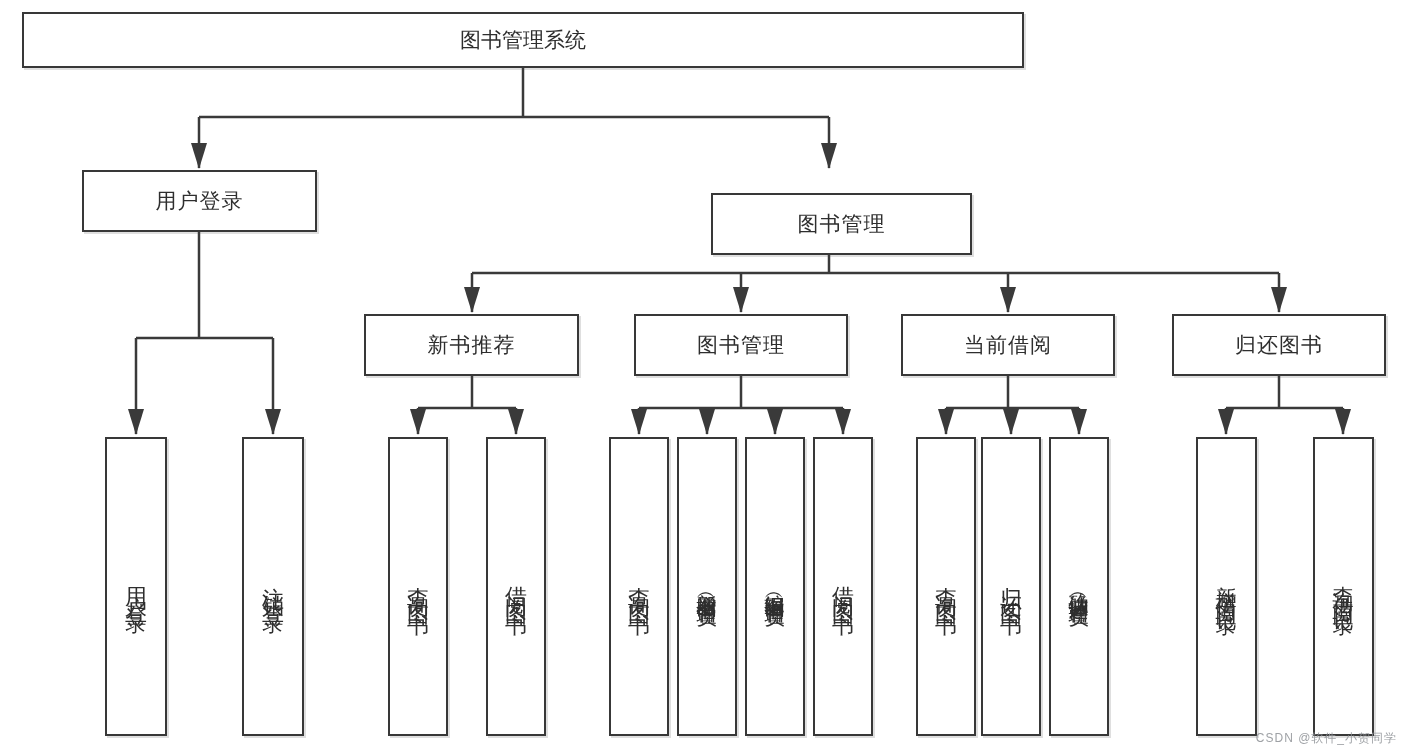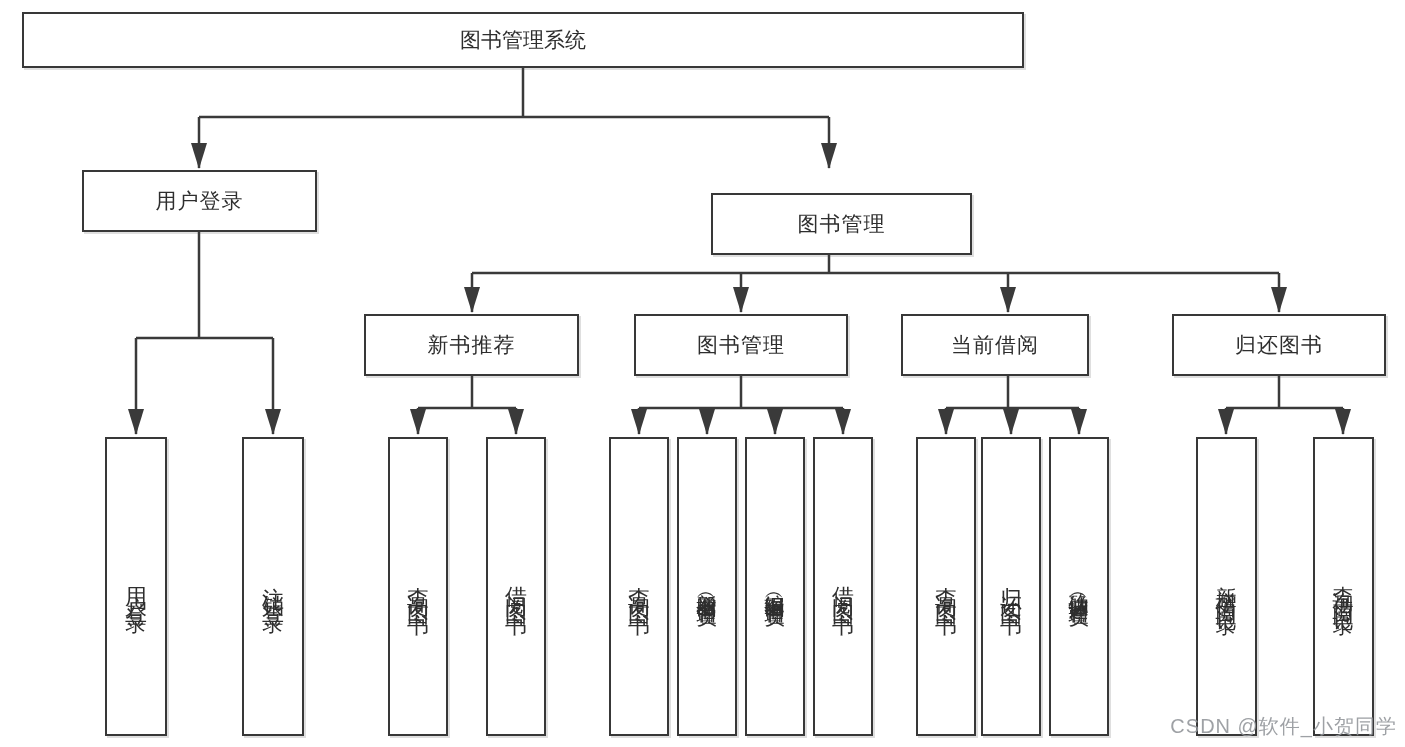--- a/index.html
+++ b/index.html
@@ -12,22 +12,22 @@
   .node{position:absolute;box-sizing:border-box;background:#fff;
         border:2.5px solid #383838;display:flex;align-items:center;justify-content:center;
         z-index:2;box-shadow:2px 2px 0 rgba(80,80,80,0.18);}
   .hnode{height:62px;font-size:21px;letter-spacing:1px;}
   .root{height:56px;font-size:21px;}
   .leaf{top:437px;height:299px;width:60px;}
   .leaf span{writing-mode:vertical-rl;text-orientation:mixed;
              font-size:22px;letter-spacing:9px;line-height:1;white-space:nowrap;}
   .leaf.mid span{letter-spacing:6px;font-size:21px;}
   .leaf.dense span{letter-spacing:2px;font-size:20px;}
-  .watermark{position:absolute;top:713px;right:8px;z-index:3;
-             font-size:20px;color:rgba(145,148,152,0.88);letter-spacing:1px;}
+  .watermark{position:absolute;top:730px;right:8px;z-index:3;
+             font-size:12px;color:rgba(145,148,152,0.88);letter-spacing:1px;}
 </style>
 </head>
 <body>
 
 <div class="canvas">
 
   <svg class="edges" width="1405" height="747">
     <defs>
       <marker id="ah" markerUnits="userSpaceOnUse" markerWidth="26" markerHeight="16" refX="25" refY="8" orient="auto">
         <path d="M0,0 L26,8 L0,16 Z" fill="#3a3a3a"></path>
@@ -73,21 +73,21 @@
   <div class="node hnode" style="left:711px;top:170px;width:261px;margin-top:23px;">
     <span>图书管理</span>
   </div>
 
   <div class="node hnode" style="left:364px;top:314px;width:215px;">
     <span>新书推荐</span>
   </div>
   <div class="node hnode" style="left:634px;top:314px;width:214px;">
     <span>图书管理</span>
   </div>
-  <div class="node hnode" style="left:901px;top:314px;width:188px;">
+  <div class="node hnode" style="left:901px;top:314px;width:214px;">
     <span>当前借阅</span>
   </div>
   <div class="node hnode" style="left:1172px;top:314px;width:214px;">
     <span>归还图书</span>
   </div>
 
   <div class="node leaf" style="left:105px;width:62px;">
     <span>用户登录</span>
   </div>
   <div class="node leaf" style="left:242px;width:62px;">

